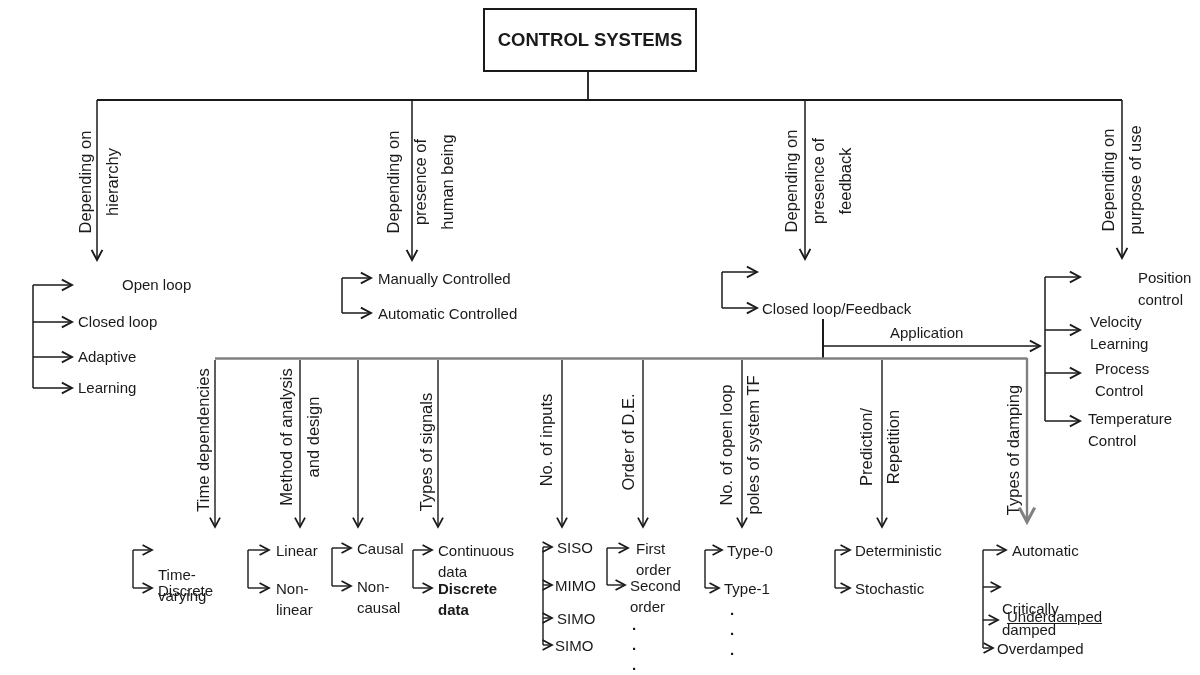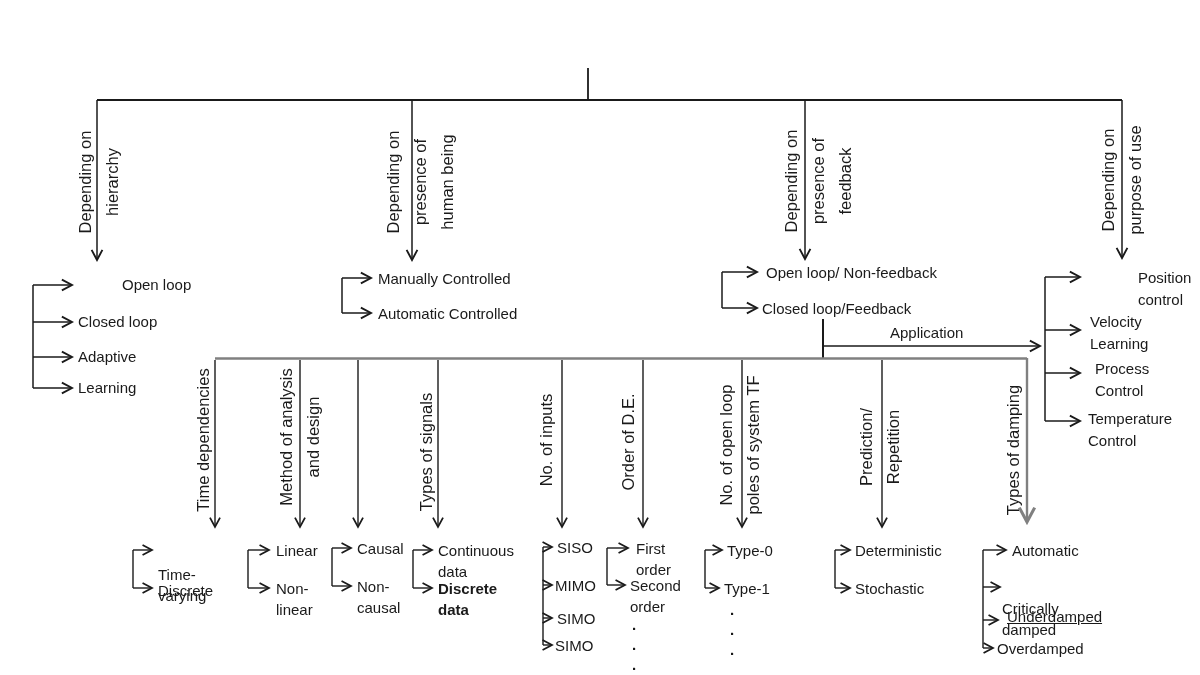--- a/index.html
+++ b/index.html
@@ -132,41 +132,43 @@
       <path d="M835 588 H850" marker-end="url(#ah)"></path>
 
       <path d="M983 550 V648"></path>
       <path d="M983 550 H1006" marker-end="url(#ah)"></path>
       <path d="M983 587 H1000" marker-end="url(#ah)"></path>
       <path d="M983 620 H998" marker-end="url(#ah)"></path>
       <path d="M983 648 H993" marker-end="url(#ah)"></path>
     </g>
   </svg>
 
+  <div id="title-box">
+    <span>CONTROL SYSTEMS</span>
+  </div>
 
   <div class="vlbl" style="left:99px;top:182px;">Depending on
 hierarchy</div>
   <div class="vlbl" style="left:420px;top:182px;">Depending on
 presence of
 human being</div>
   <div class="vlbl" style="left:818px;top:181px;">Depending on
 presence of
 feedback</div>
   <div class="vlbl" style="left:1122px;top:180px;">Depending on
 purpose of use</div>
 
   <div class="lbl" style="left:78px;top:274px;margin-left:44px;">Open loop</div>
   <div class="lbl" style="left:78px;top:311px;">Closed loop</div>
   <div class="lbl" style="left:78px;top:346px;">Adaptive</div>
   <div class="lbl" style="left:78px;top:377px;">Learning</div>
 
   <div class="lbl" style="left:378px;top:268px;">Manually Controlled</div>
   <div class="lbl" style="left:378px;top:303px;">Automatic Controlled</div>
 
-  <div class="lbl" style="left:766px;top:262px;">Open loop/ Non-feedback</div>
   <div class="lbl" style="left:762px;top:298px;">Closed loop/Feedback</div>
   <div class="lbl" style="left:890px;top:322px;">Application</div>
 
   <div class="lbl lbl2" style="left:1090px;top:267px;margin-left:48px;">Position
 control</div>
   <div class="lbl lbl2" style="left:1090px;top:311px;">Velocity
 Learning</div>
   <div class="lbl lbl2" style="left:1095px;top:358px;">Process
 Control</div>
   <div class="lbl lbl2" style="left:1088px;top:408px;">Temperature

